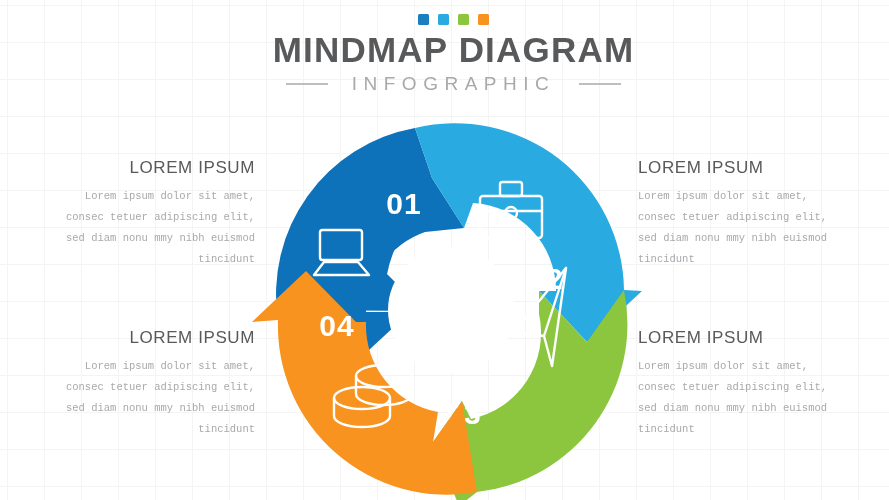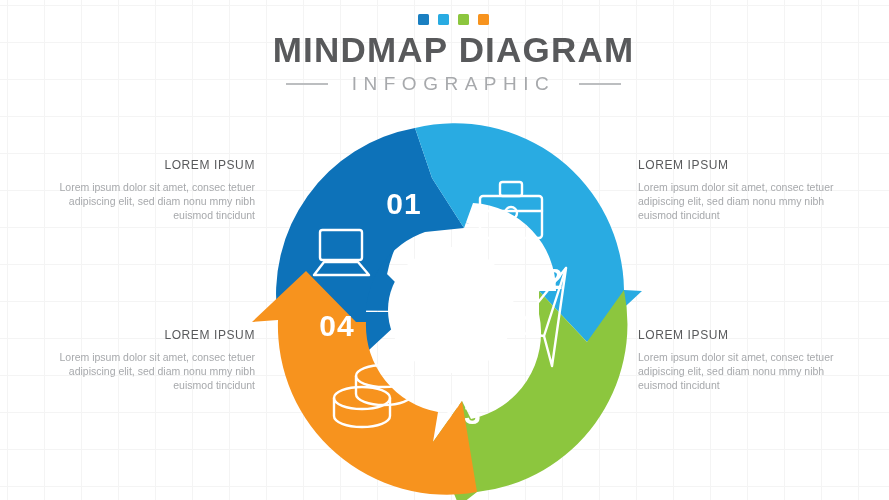--- a/index.html
+++ b/index.html
@@ -81,30 +81,31 @@
     white-space: nowrap;
   }
   
   .block {
     position: absolute;
     width: 210px;
   }
   .block.left  { text-align: right; }
   .block.right { text-align: left;  }
   .block-title {
-    font-size: 12px;
+    font-size: 17px;
     color: #58595b;
     letter-spacing: 0.6px;
     margin-bottom: 8px;
     white-space: nowrap;
   }
   .block-body {
     font-size: 10.5px;
-    line-height: 14px;
+    line-height: 21px;
     color: #a7a9ac;
+    font-family: Liberation Mono, monospace;
   }
   .block.left .block-body  { text-align: right; }
   .block.right .block-body { text-align: left; }
 
   #block-tl { left: 45px;  top: 158px; }
   #block-bl { left: 45px;  top: 328px; }
   #block-tr { left: 638px; top: 158px; }
   #block-br { left: 638px; top: 328px; }
 
   

